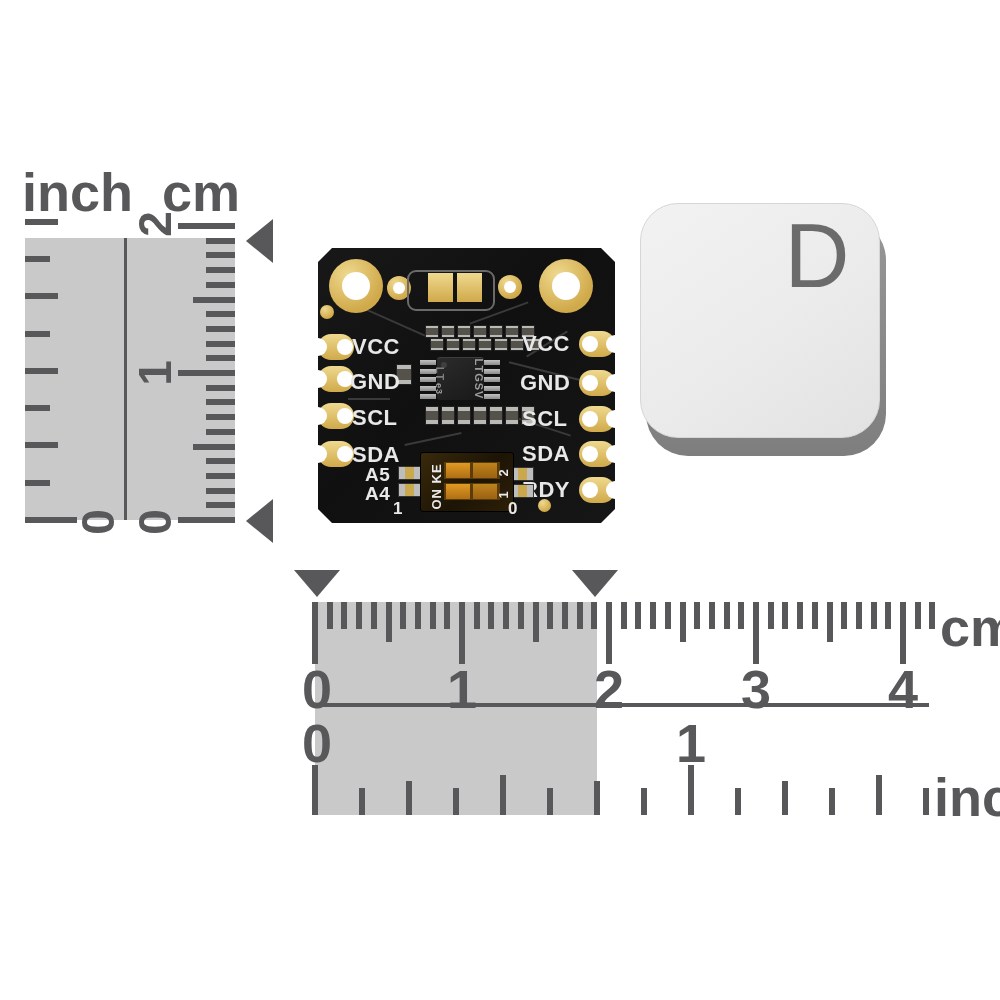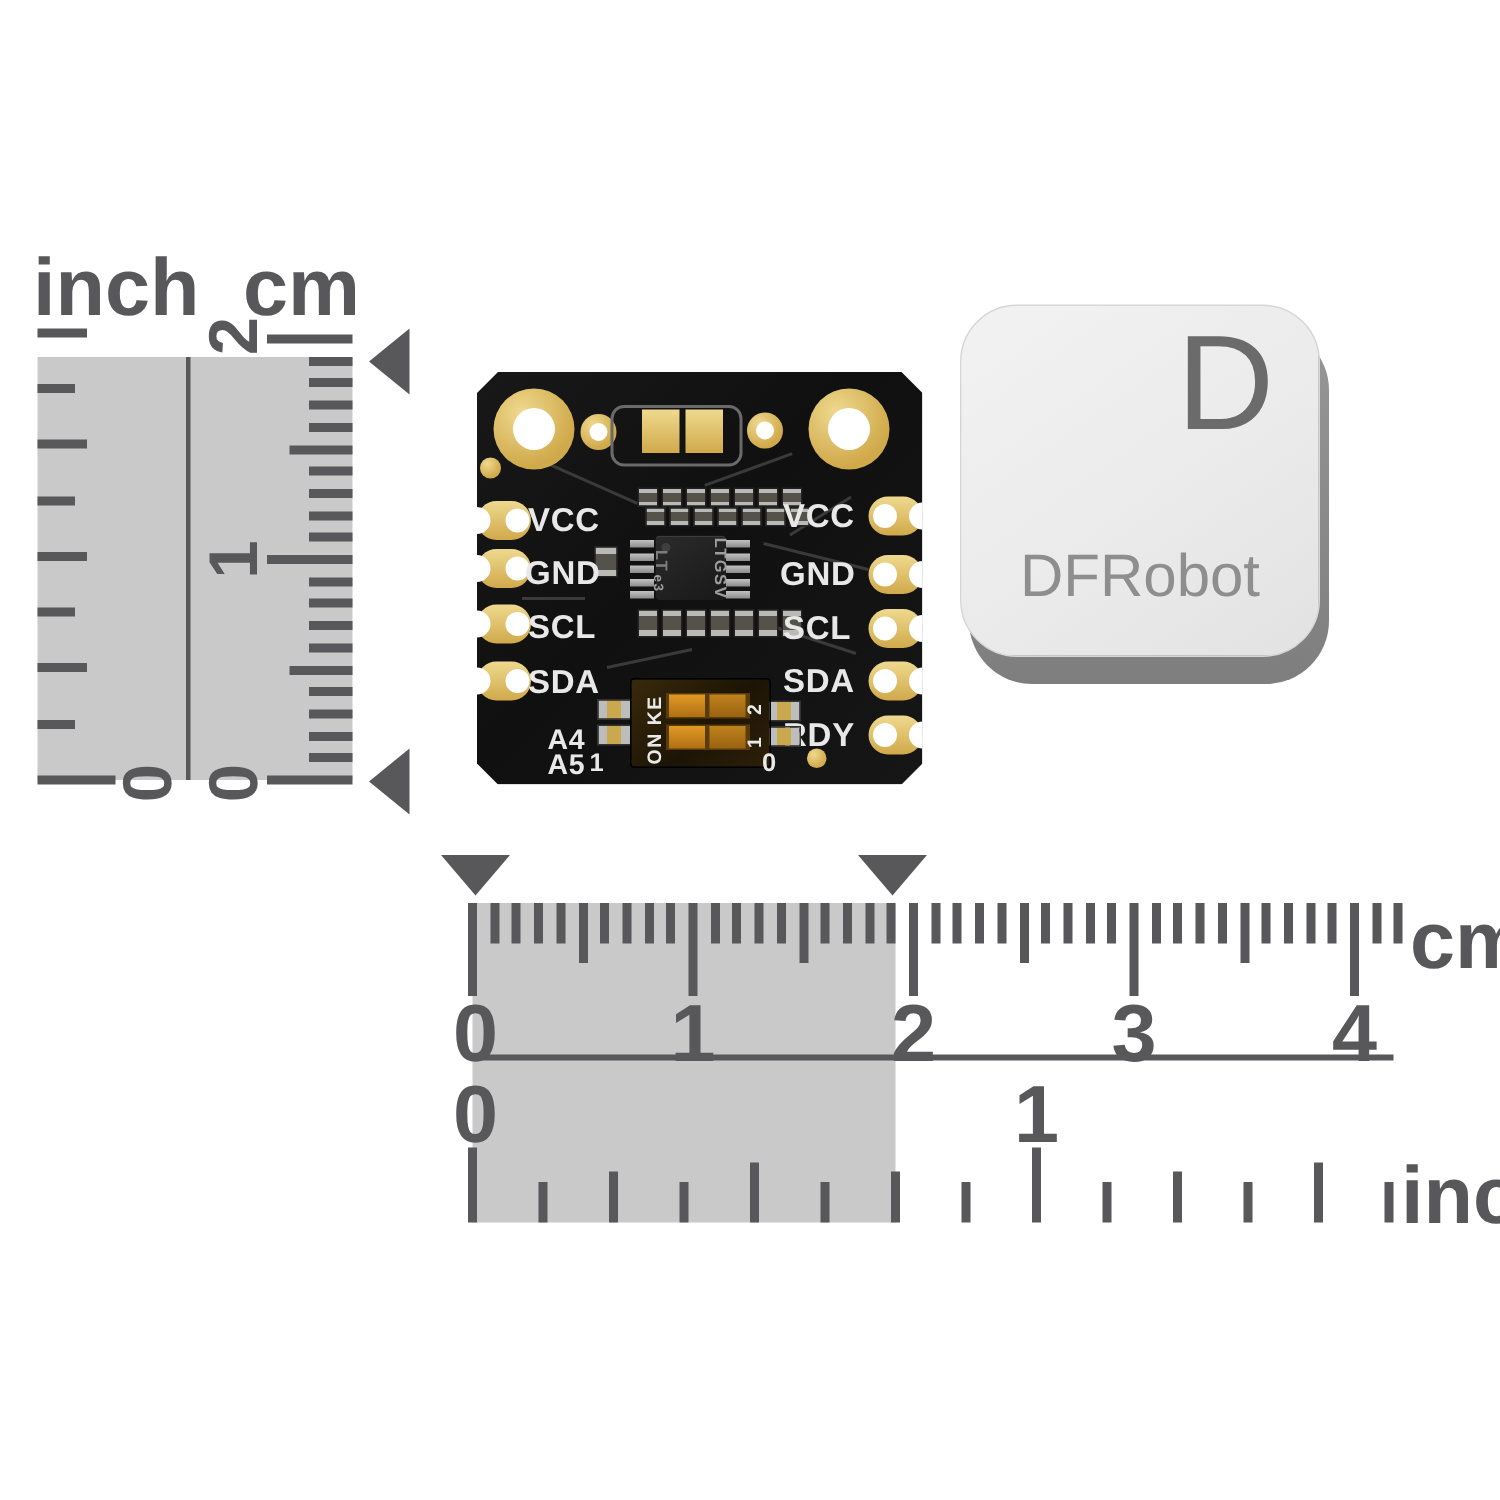--- a/index.html
+++ b/index.html
@@ -217,21 +217,21 @@
         <div class="pad" style="left: 261px; top: 229px; width: 36px;">
           <div class="hole" style="left: 3px; top: 5px; width: 16px; height: 16px;"></div>
           <div class="hole" style="left: 27px; top: 4px; width: 18px; height: 18px;"></div>
         </div>
       </div>
 
     <div class="pcb-label" style="left:34px;top:88px;">VCC</div>
     <div class="pcb-label" style="left:32px;top:123px;">GND</div>
     <div class="pcb-label" style="left:34px;top:159px;">SCL</div>
     <div class="pcb-label" style="left:34px;top:196px;">SDA</div>
-    <div class="pcb-label" style="left:47px;top:217px;font-size:19px;margin-top:36px;">A5</div>
+    <div class="pcb-label" style="left:47px;top:217px;font-size:19px;">A5</div>
     <div class="pcb-label" style="left:47px;top:236px;font-size:19px;">A4</div>
 
     <div class="pcb-label" style="left:204px;top:85px;">VCC</div>
     <div class="pcb-label" style="left:202px;top:124px;">GND</div>
     <div class="pcb-label" style="left:204px;top:160px;">SCL</div>
     <div class="pcb-label" style="left:204px;top:195px;">SDA</div>
     <div class="pcb-label" style="left:204px;top:231px;">RDY</div>
 
     <div class="dip-pin" style="left:80px;top:218px;"></div>
     <div class="dip-pin" style="left:80px;top:235px;"></div>
@@ -252,21 +252,20 @@
     </div>
 
     <div class="pcb-small" style="left:75px;top:252px;">1</div>
     <div class="pcb-small" style="left:190px;top:252px;">0</div>
     <div class="gold-ring" style="left:220px;top:251px;width:13px;height:13px;"></div>
   </div>
 
   <div class="key-base"></div>
   <div class="key-face">
     <div class="key-letter">D</div>
-    <div class="key-brand">DFRobot</div>
   </div>
 
   <div class="tri-down" style="left:294px;top:570px;"></div>
   <div class="tri-down" style="left:572px;top:570px;"></div>
 
   <div class="ruler-gray" style="left:315px;top:602px;width:282px;height:213px;"></div>
 
   <div id="hr-cm-ticks">
       <div class="tick" style="left: 312px; top: 602px; width: 6px; height: 62px;"></div>
       <div class="tick" style="left: 326.7px; top: 602px; width: 6px; height: 27px;"></div>

